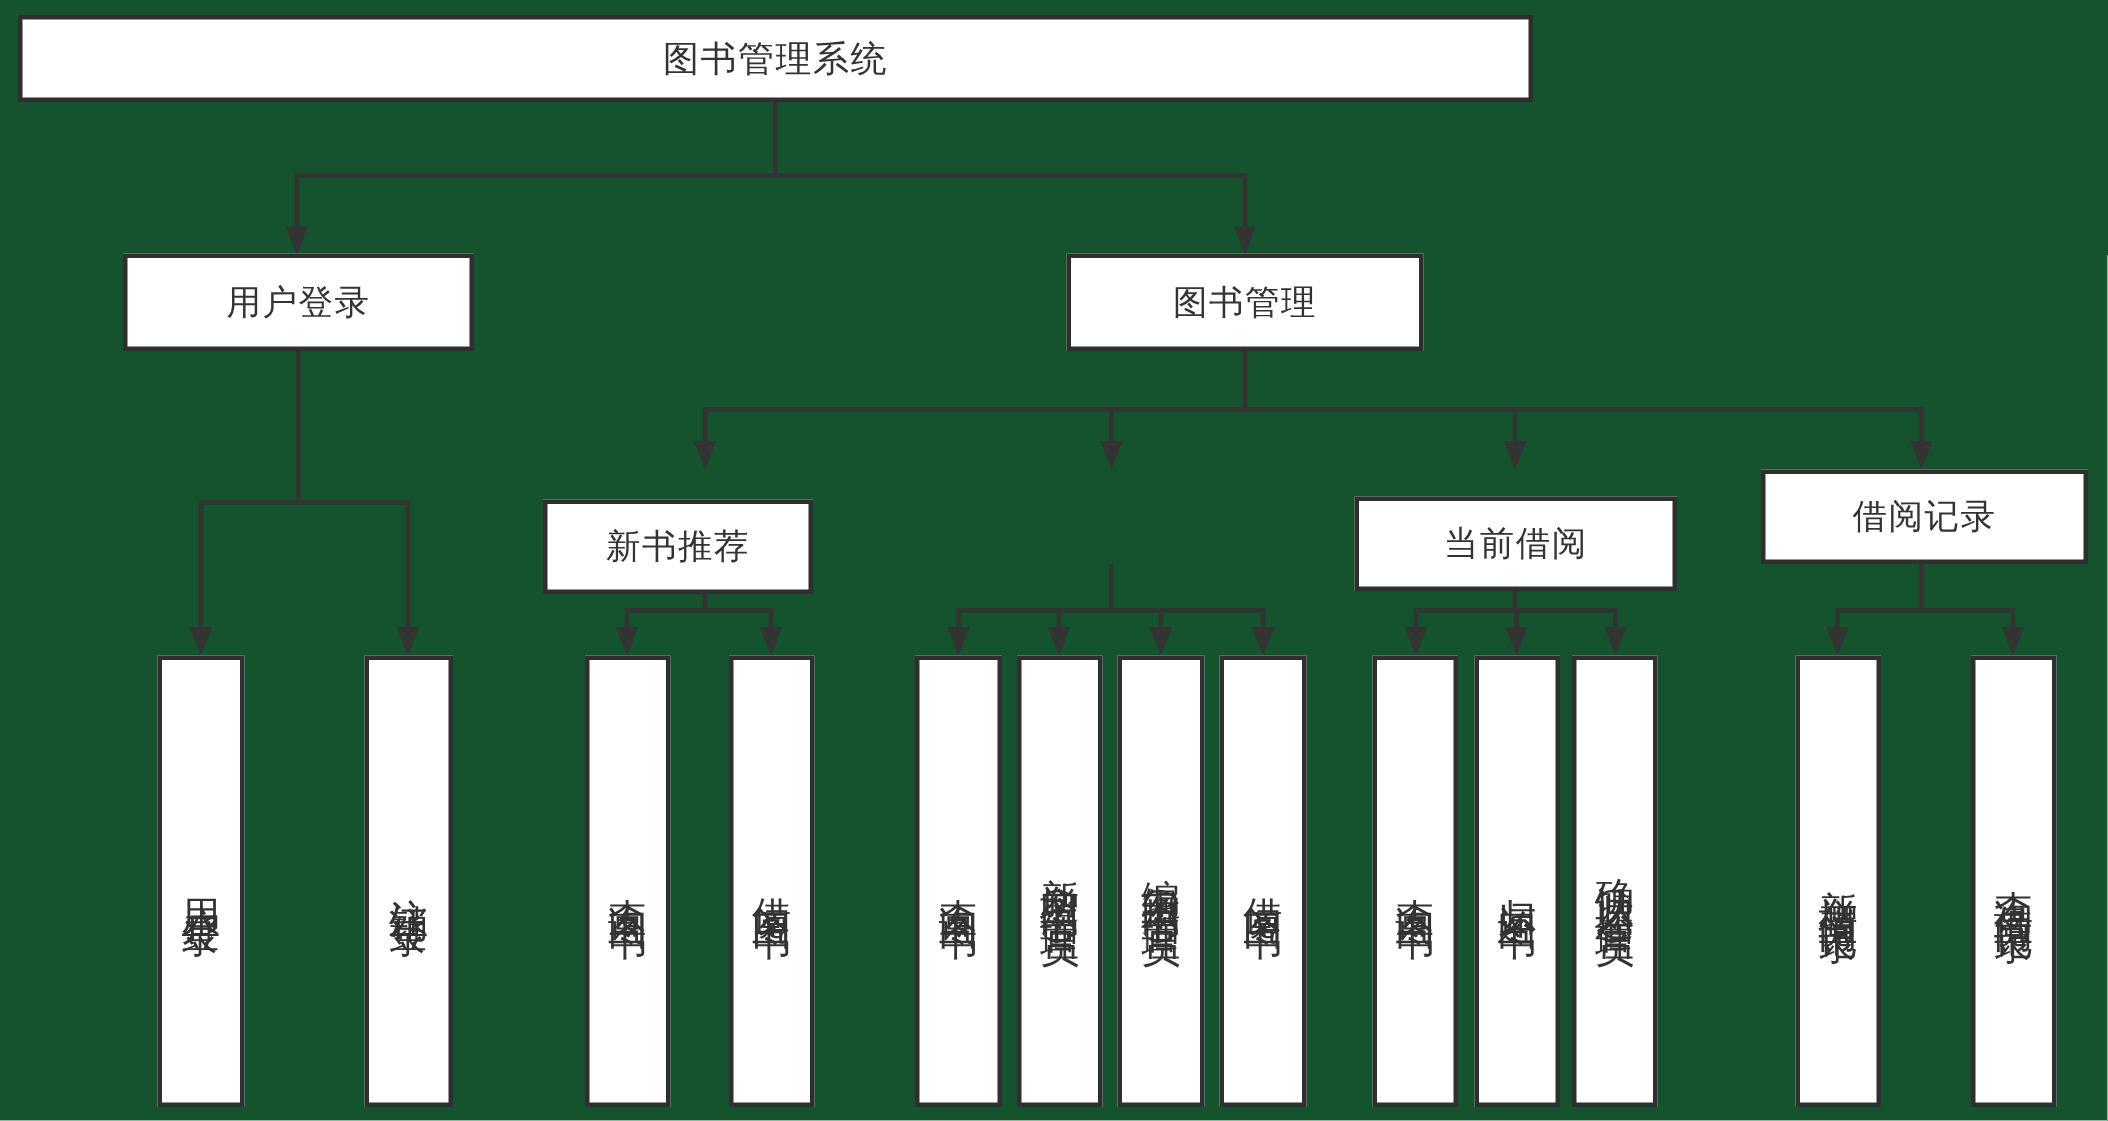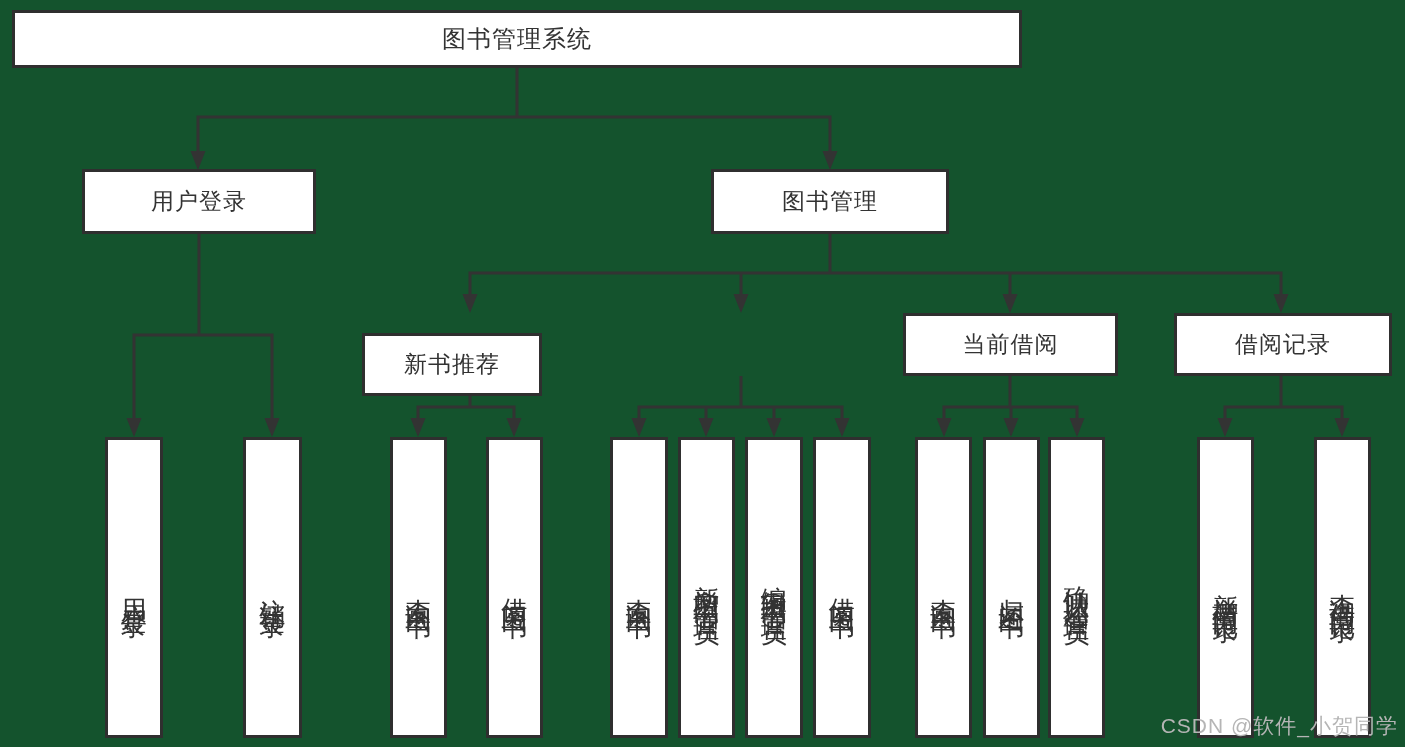--- a/index.html
+++ b/index.html
@@ -100,21 +100,21 @@
   <div class="box" style="left:82px; top:169px; width:234px; height:65px;">
     <span class="h-label">用户登录</span>
   </div>
   <div class="box" style="left:711px; top:169px; width:238px; height:65px;">
     <span class="h-label">图书管理</span>
   </div>
 
   <div class="box" style="left:362px; top:313px; width:180px; height:63px;margin-top:20px;">
     <span class="h-label">新书推荐</span>
   </div>
-  <div class="box" style="left:903px; top:313px; width:215px; height:63px;">
+  <div class="box" style="left:903px; top:331px; width:215px; height:63px;">
     <span class="h-label">当前借阅</span>
   </div>
   <div class="box" style="left:1174px; top:313px; width:218px; height:63px;">
     <span class="h-label">借阅记录</span>
   </div>
 
   <div class="box leaf" style="left:105px; top:437px; width:58px; height:301px;">
     <span>用户登录</span>
   </div>
   <div class="box leaf" style="left:243px; top:437px; width:59px; height:301px;">
@@ -151,15 +151,14 @@
     <span>确认归还（管理员）</span>
   </div>
 
   <div class="box leaf" style="left:1197px; top:437px; width:57px; height:301px;">
     <span>新增借阅记录</span>
   </div>
   <div class="box leaf" style="left:1314px; top:437px; width:57px; height:301px;">
     <span>查询借阅记录</span>
   </div>
 
-  <div class="watermark">CSDN @软件_小贺同学</div>
 
 </div>
 
 </body></html>

